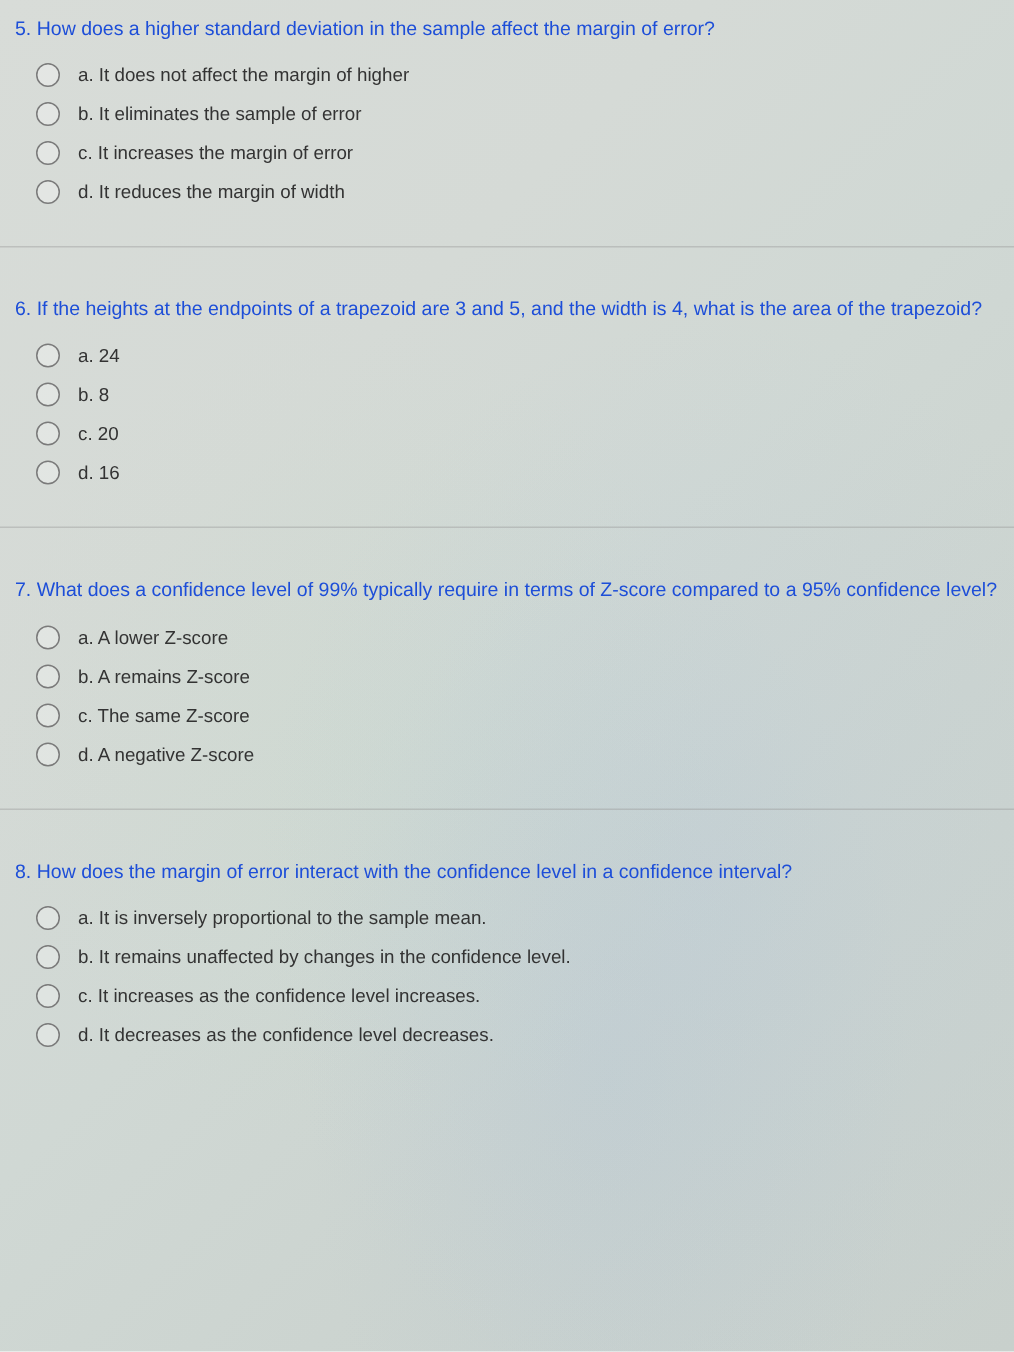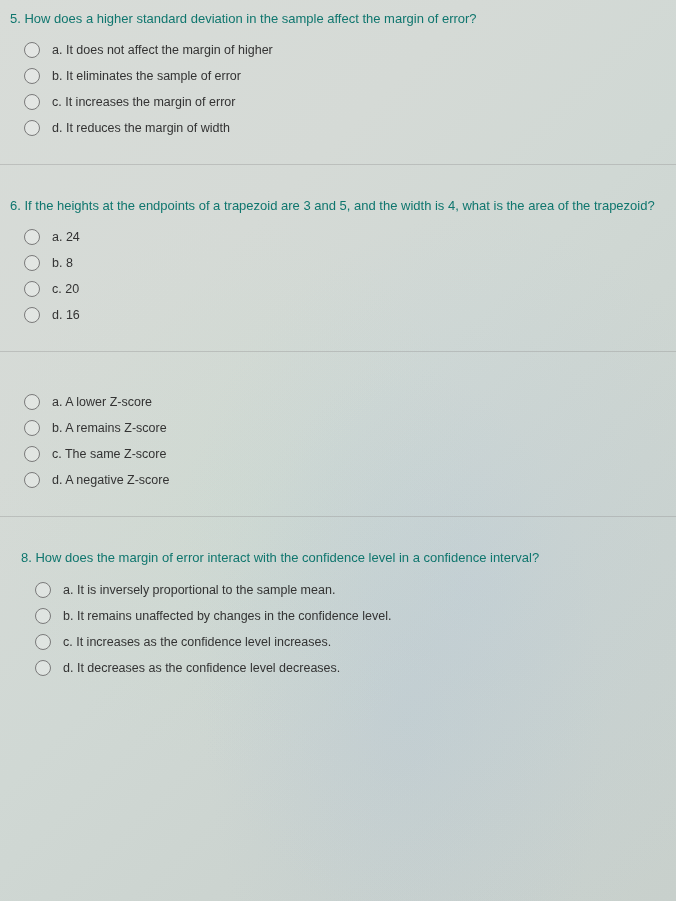--- a/index.html
+++ b/index.html
@@ -26,27 +26,26 @@
       radial-gradient(ellipse at 60% 80%, rgba(170,190,210,0.2) 0%, transparent 35%);
     pointer-events: none;
   }
   .question-block {
     padding: 10px 10px 18px 10px;
     border-bottom: 1px solid rgba(150,150,150,0.4);
     position: relative;
   }
   .question-block:last-child {
     border-bottom: none;
-    margin-left: 11px;
   }
   .question-text {
     font-size: 13px;
     margin-bottom: 14px;
     line-height: 1.4;
-    color: #0f766e;
+    color: #1d4ed8;
   }
   .option-row {
     display: flex;
     align-items: center;
     margin: 10px 0 10px 14px;
     gap: 12px;
   }
   .radio-circle {
     width: 16px;
     height: 16px;
@@ -110,20 +109,23 @@
     </div>
     <div class="option-row">
       <div class="radio-circle"></div>
       <div class="option-label"><span>d</span>. <span>16</span></div>
     </div>
   </div>
 
   <div class="spacer"></div>
 
   <div class="question-block">
+    <div class="question-text">
+      <span>7</span>. <span>What does a confidence level of 99% typically require in terms of Z-score compared to a 95% confidence level?</span>
+    </div>
     <div class="option-row">
       <div class="radio-circle"></div>
       <div class="option-label"><span>a</span>. <span>A lower Z-score</span></div>
     </div>
     <div class="option-row">
       <div class="radio-circle"></div>
       <div class="option-label"><span>b</span>. <span>A remains Z-score</span></div>
     </div>
     <div class="option-row">
       <div class="radio-circle"></div>

